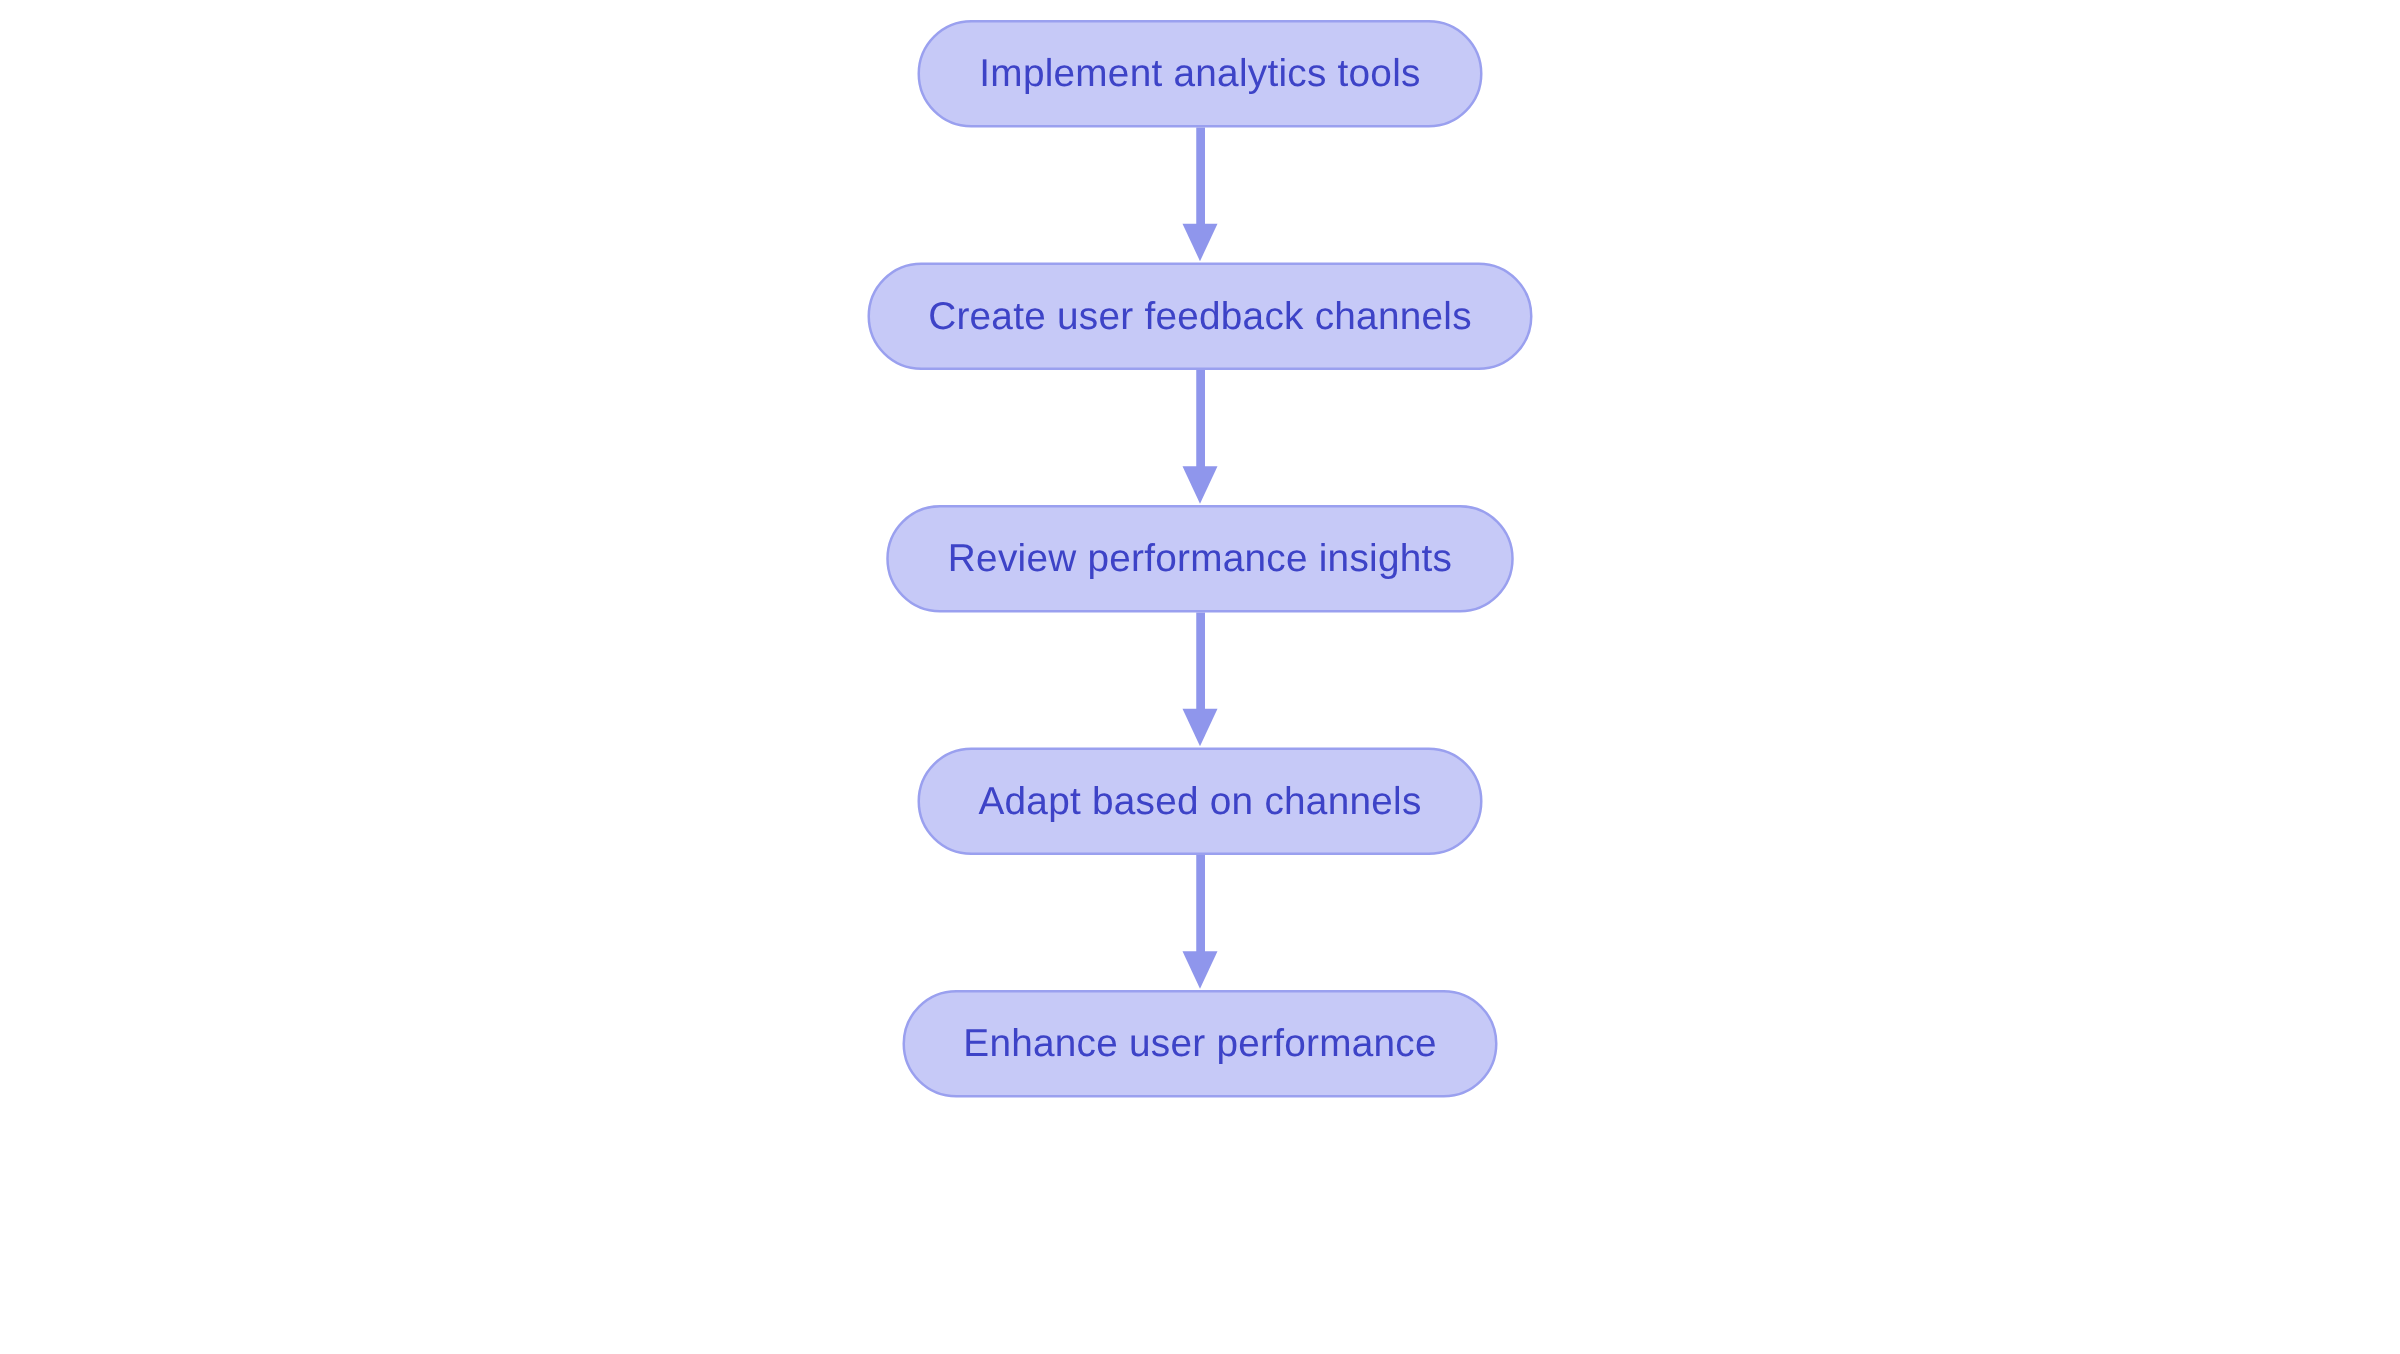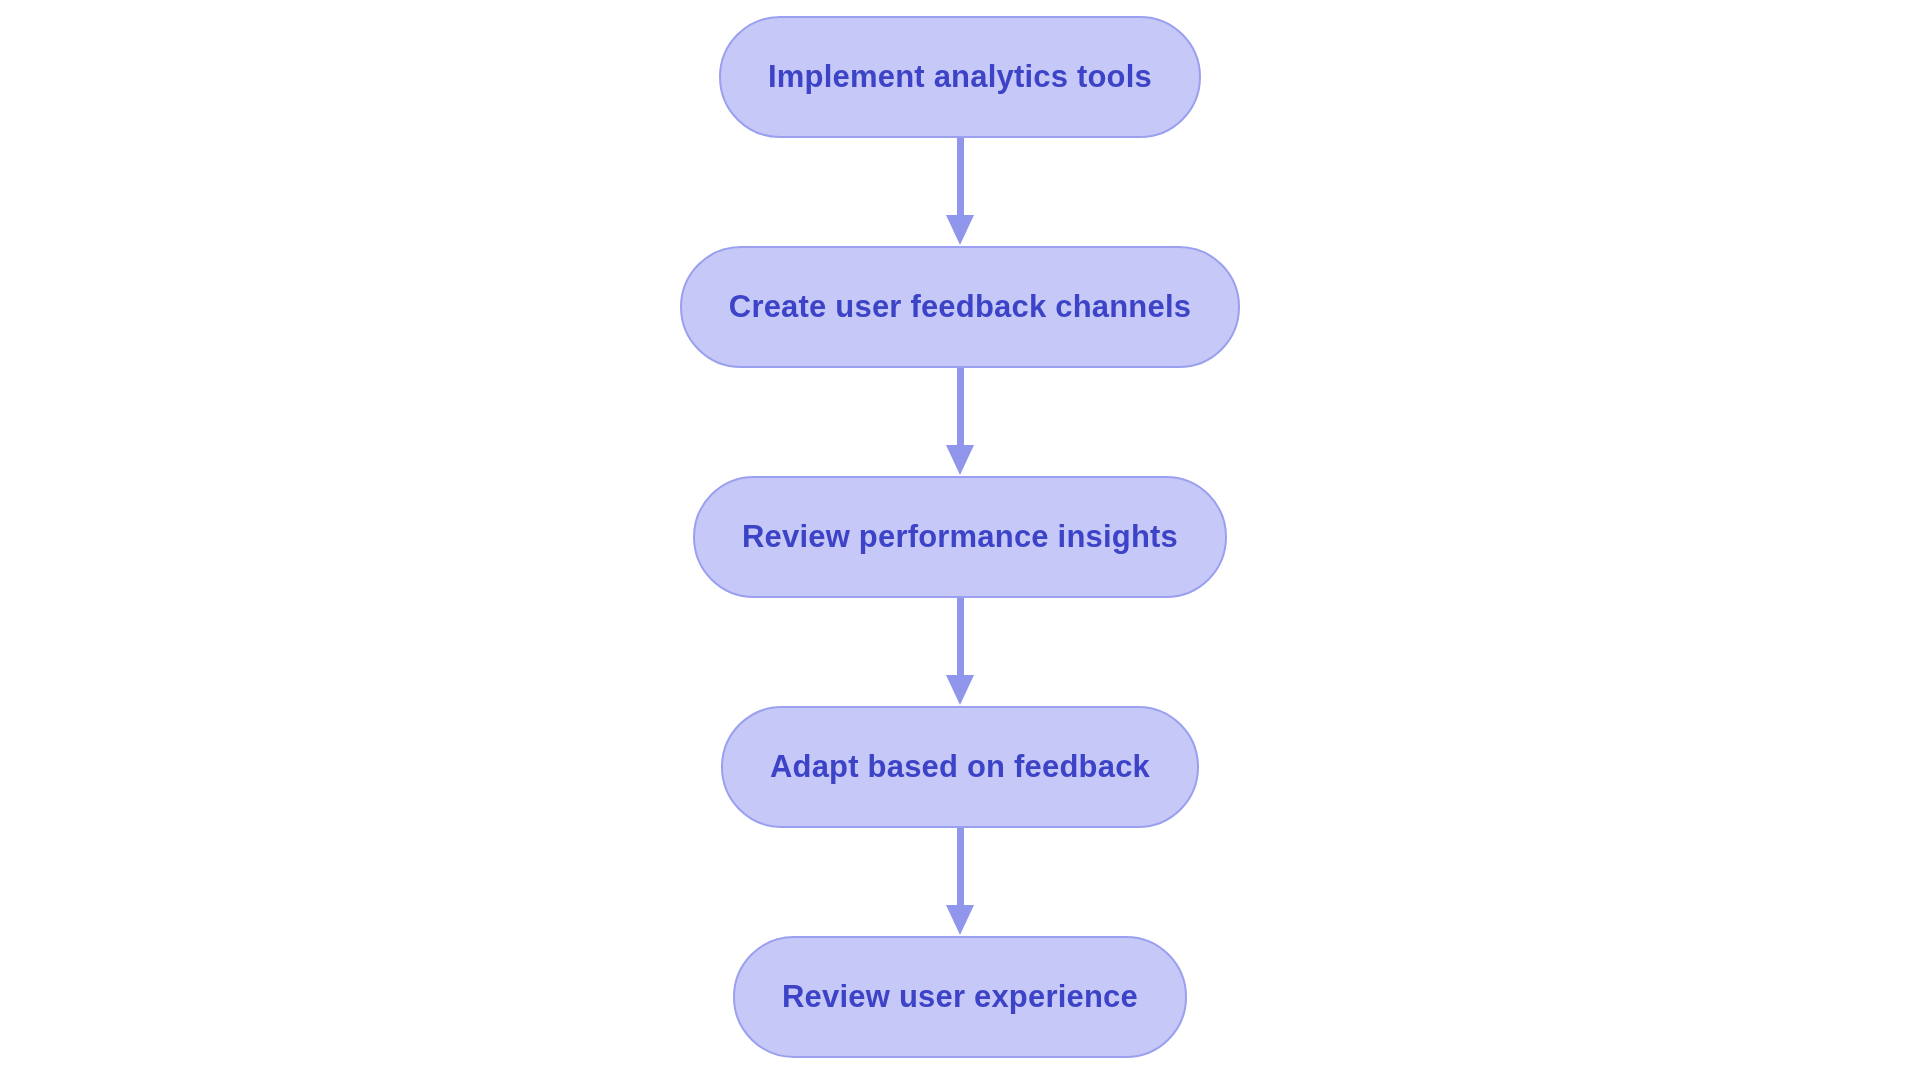--- a/index.html
+++ b/index.html
@@ -17,34 +17,33 @@
     height: 1083px;
     box-sizing: border-box;
     padding-top: 16px;
     display: flex;
     flex-direction: column;
     align-items: center;
   }
 
   .flow-node {
     box-sizing: border-box;
-    height: 122px;
+    height: 86px;
     padding: 0 47px;
     border-radius: 61px;
     background: #c6c9f7;
     border: 2px solid #9aa0ef;
     color: #3d43c7;
     font-size: 31px;
     letter-spacing: 0.2px;
     display: flex;
     align-items: center;
     justify-content: center;
     white-space: nowrap;
     flex: 0 0 auto;
-    font-weight: bold;
   }
 
   .flow-arrow {
     flex: 0 0 auto;
     height: 108px;
     display: flex;
     flex-direction: column;
     align-items: center;
   }
 
@@ -82,22 +81,22 @@
     <div class="arrow-head"></div>
   </div>
 
   <div class="flow-node">Review performance insights</div>
 
   <div class="flow-arrow">
     <div class="arrow-line"></div>
     <div class="arrow-head"></div>
   </div>
 
-  <div class="flow-node">Adapt based on feedback</div>
+  <div class="flow-node">Adapt based on channels</div>
 
   <div class="flow-arrow">
     <div class="arrow-line"></div>
     <div class="arrow-head"></div>
   </div>
 
-  <div class="flow-node">Review user experience</div>
+  <div class="flow-node">Enhance user performance</div>
 
 </div>
 
 </body></html>

